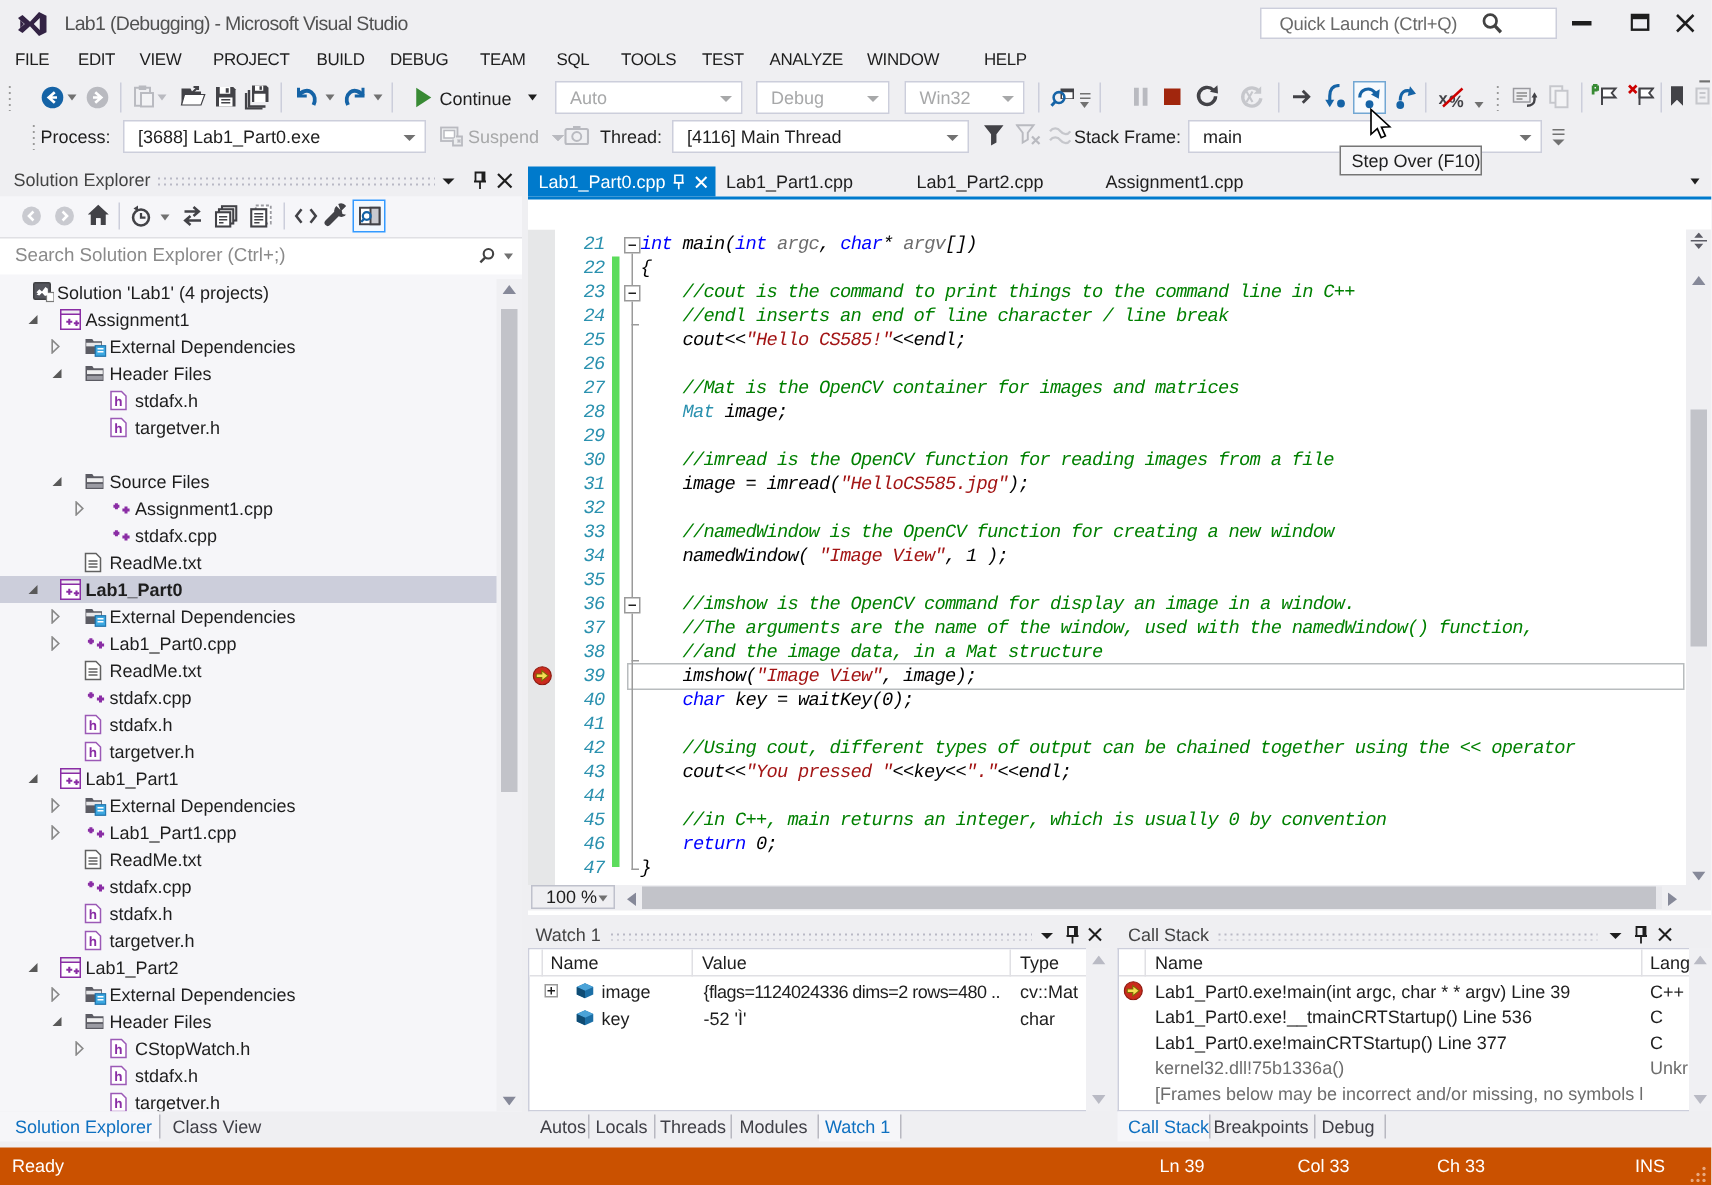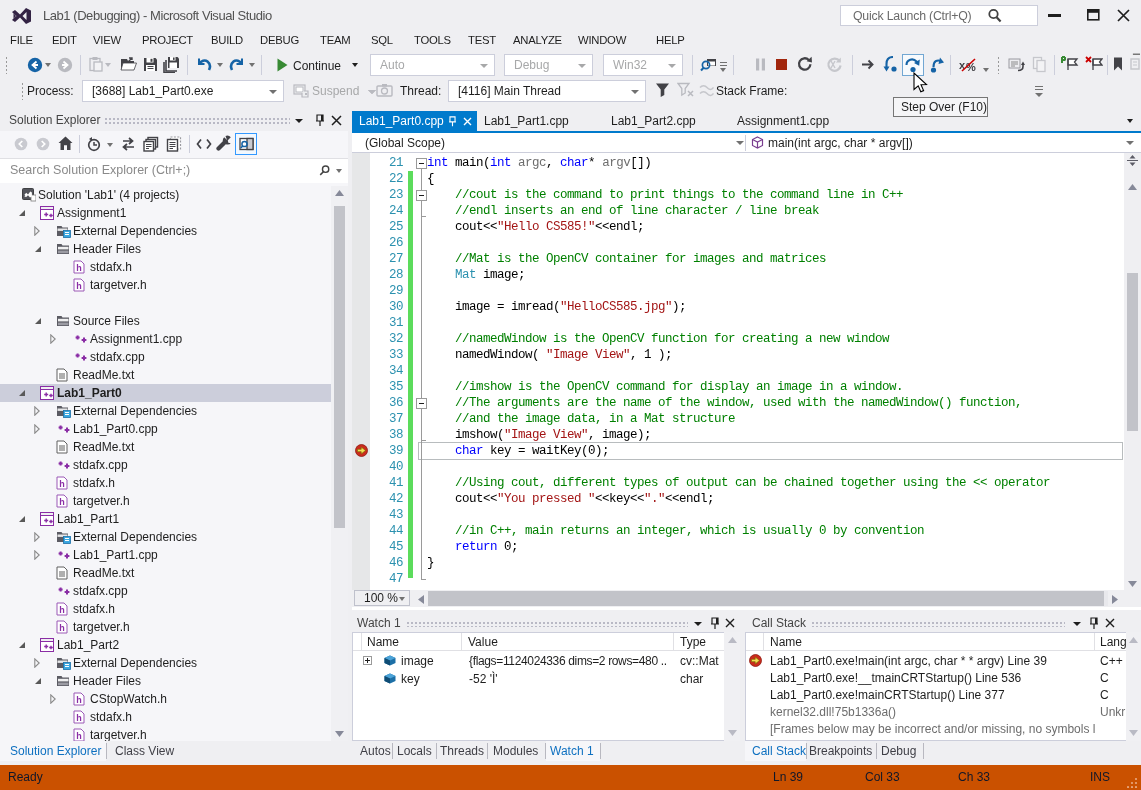--- a/index.html
+++ b/index.html
@@ -1,19 +1,19 @@
 <!DOCTYPE html>
 <html><head>
 <meta charset="utf-8">
 <style>
   html,body{margin:0;padding:0;}
   #app{position:relative;width:1141px;height:790px;background:#EFEFF2;overflow:hidden;
        font-family:"Liberation Sans",sans-serif;font-size:12px;color:#1E1E1E;}
   .abs{position:absolute;}
-  .mono{font-family:"Liberation Mono",monospace;}
+  .mono{font-family:"Liberation Mono",monospace;font-style:italic;}
   .combo{position:absolute;background:#FFFFFF;border:1px solid #CCCEDB;box-sizing:border-box;}
   .combo .txt{position:absolute;left:9px;top:50%;transform:translateY(-50%);white-space:nowrap;}
   .caret{position:absolute;width:0;height:0;border-left:4px solid transparent;border-right:4px solid transparent;border-top:4px solid #717171;}
   .caretc{position:absolute;width:0;height:0;border-left:4px solid transparent;border-right:4px solid transparent;border-top:4px solid #1E1E1E;}
   .sep{position:absolute;width:1px;background:#CCCEDB;}
   .grip{position:absolute;width:5px;background-image:radial-gradient(#999 0.9px, transparent 1px);background-size:5px 4px;}
   .dots{position:absolute;height:8px;background-image:radial-gradient(#B9B9C5 0.8px, transparent 0.9px);background-size:4px 4px;}
   svg{display:block;}
   .treerow{position:absolute;left:0;width:348px;height:18px;white-space:nowrap;}
   .treerow .lbl{position:absolute;top:50%;transform:translateY(-50%);}
@@ -247,20 +247,24 @@
         <span class="caret" style="right:6px;top:9px;"></span>
       </div>
     <span class="abs" style="left:296px;top:6px;color:#A7A8A9;">Suspend</span>
     <span class="caret" style="left:352px;top:12px;border-top-color:#A7A8A9;"></span>
     <span class="abs" style="left:384px;top:6px;">Thread:</span>
     <div class="combo" style="left:432px;top:2px;width:198px;height:22px;">
         <span class="txt">[4116] Main Thread</span>
         <span class="caret" style="right:6px;top:9px;"></span>
       </div>
     <span class="abs" style="left:700px;top:6px;">Stack Frame:</span>
+    <div class="combo" style="left:776px;top:2px;width:236px;height:22px;">
+        <span class="txt">main</span>
+        <span class="caret" style="right:6px;top:9px;"></span>
+      </div>
     <svg class="abs" style="left:277px;top:5px;" width="16" height="16" viewBox="0 0 16 16">
         <rect x="1" y="2" width="11" height="9" fill="#EDEEF0" stroke="#B9BAC0" stroke-width="1.2"></rect>
         <rect x="3" y="4" width="7" height="5" fill="#FFF" stroke="#B9BAC0"></rect>
         <path d="M11,8 h4 v6 h-6 v-4" fill="#EDEEF0" stroke="#B9BAC0" stroke-width="1.2"></path>
         <path d="M12,10 L14,12 M14,10 L12,12" stroke="#B9BAC0" stroke-width="1"></path>
       </svg>
     <span class="caret" style="left:352px;top:12px;border-top-color:#B9BAC0;"></span>
     <svg class="abs" style="left:360px;top:5px;" width="17" height="15" viewBox="0 0 17 15">
         <rect x="1" y="3" width="15" height="10" rx="1" fill="none" stroke="#B9BAC0" stroke-width="1.4"></rect>
         <rect x="6" y="1" width="5" height="2.5" fill="#B9BAC0"></rect>
@@ -650,31 +654,20 @@
             <path d="M1,1 L8,8 M8,1 L1,8" stroke="#FFFFFF" stroke-width="1.4"></path>
           </svg>
       </div>
       <span class="abs" style="left:132px;top:4px;">Lab1_Part1.cpp</span>
       <span class="abs" style="left:259px;top:4px;">Lab1_Part2.cpp</span>
       <span class="abs" style="left:385px;top:4px;">Assignment1.cpp</span>
       <span class="caretc" style="left:775px;top:9px;border-left-width:3.5px;border-right-width:3.5px;"></span>
     </div>
     <div class="abs" style="left:0;top:21px;width:789px;height:2px;background:#007ACC;"></div>
 
-    <div class="abs" style="left:0;top:23px;width:789px;height:20px;background:#FFFFFF;border-bottom:1px solid #CCCEDB;box-sizing:border-box;">
-      <span class="abs" style="left:13px;top:3px;">(Global Scope)</span>
-      <span class="caret" style="left:384px;top:8px;"></span>
-      <div class="sep" style="left:393px;top:2px;height:16px;"></div>
-      <svg class="abs" style="left:399px;top:3px;" width="13" height="13" viewBox="0 0 13 13">
-          <path d="M6.5,1 L11.5,3.5 L11.5,9.5 L6.5,12 L1.5,9.5 L1.5,3.5 Z" fill="none" stroke="#7A3E8F" stroke-width="1.2"></path>
-          <path d="M1.5,3.5 L6.5,6 L11.5,3.5 M6.5,6 L6.5,12" fill="none" stroke="#7A3E8F" stroke-width="1.2"></path>
-        </svg>
-      <span class="abs" style="left:416px;top:3px;">main(int argc, char * argv[])</span>
-      <span class="caret" style="left:774px;top:8px;"></span>
-    </div>
 
     <div class="abs" id="codearea" style="left:0;top:43px;width:772px;height:437px;background:#FFFFFF;overflow:hidden;">
 
       <div class="abs" style="left:0;top:0;width:18px;height:437px;background:#E6E7E8;"></div>
 
       <svg class="abs" style="left:3px;top:291px;" width="13" height="13" viewBox="0 0 13 13">
         <circle cx="6.5" cy="6.5" r="6" fill="#CB2B1D" stroke="#8E1A10" stroke-width="0.8"></circle>
         <path d="M2.5,5.3 L6.2,5.3 L6.2,3 L10.5,6.5 L6.2,10 L6.2,7.7 L2.5,7.7 Z" fill="#F5DE54" stroke="#7A6A00" stroke-width="0.7"></path>
       </svg>
 
@@ -701,20 +694,21 @@
       <div class="abs mono" id="code" style="left:75px;top:2px;font-size:12.5px;line-height:16px;letter-spacing:-0.5px;color:#000;">
           <div class="codeline"><span class="k">int</span> main(<span class="k">int</span> <span class="g">argc</span>, <span class="k">char</span>* <span class="g">argv</span>[])</div>
           <div class="codeline">{</div>
           <div class="codeline">    <span class="c">//cout is the command to print things to the command line in C++</span></div>
           <div class="codeline">    <span class="c">//endl inserts an end of line character / line break</span></div>
           <div class="codeline">    cout&lt;&lt;<span class="s">"Hello CS585!"</span>&lt;&lt;endl;</div>
           <div class="codeline">&nbsp;</div>
           <div class="codeline">    <span class="c">//Mat is the OpenCV container for images and matrices</span></div>
           <div class="codeline">    <span class="t">Mat</span> image;</div>
           <div class="codeline">&nbsp;</div>
+          <div class="codeline">    <span class="c">//imread is the OpenCV function for reading images from a file</span></div>
           <div class="codeline">    image = imread(<span class="s">"HelloCS585.jpg"</span>);</div>
           <div class="codeline">&nbsp;</div>
           <div class="codeline">    <span class="c">//namedWindow is the OpenCV function for creating a new window</span></div>
           <div class="codeline">    namedWindow( <span class="s">"Image View"</span>, 1 );</div>
           <div class="codeline">&nbsp;</div>
           <div class="codeline">    <span class="c">//imshow is the OpenCV command for display an image in a window.</span></div>
           <div class="codeline">    <span class="c">//The arguments are the name of the window, used with the namedWindow() function,</span></div>
           <div class="codeline">    <span class="c">//and the image data, in a Mat structure</span></div>
           <div class="codeline">    imshow(<span class="s">"Image View"</span>, image);</div>
           <div class="codeline">    <span class="k">char</span> key = waitKey(0);</div>
@@ -901,21 +895,21 @@
     </div>
   </div>
 
   <div class="abs" id="lefttabs" style="left:0;top:741px;width:348px;height:20px;background:#EFEFF2;">
     <div class="abs" style="left:0;top:0;width:106px;height:20px;background:#F6F6F9;"></div>
     <span class="abs" style="left:10px;top:3px;color:#0E70C0;">Solution Explorer</span>
     <div class="sep" style="left:106px;top:2px;height:16px;background:#B8B8C0;"></div>
     <span class="abs" style="left:115px;top:3px;color:#3F3F46;">Class View</span>
   </div>
 
-  <div class="abs" id="statusbar" style="left:0;top:765px;width:1141px;height:25px;background:#CA5100;color:#0f172a;">
+  <div class="abs" id="statusbar" style="left:0;top:765px;width:1141px;height:25px;background:#CA5100;color:#ffffff;">
     <span class="abs" style="left:8px;top:5px;">Ready</span>
     <span class="abs" style="left:773px;top:5px;">Ln 39</span>
     <span class="abs" style="left:865px;top:5px;">Col 33</span>
     <span class="abs" style="left:958px;top:5px;">Ch 33</span>
     <span class="abs" style="left:1090px;top:5px;">INS</span>
     <svg class="abs" style="left:1127px;top:12px;" width="11" height="11" viewBox="0 0 11 11">
         <circle cx="9" cy="2" r="1.1" fill="#E8A87E"></circle>
         <circle cx="9" cy="6" r="1.1" fill="#E8A87E"></circle>
         <circle cx="9" cy="10" r="1.1" fill="#E8A87E"></circle>
         <circle cx="5" cy="6" r="1.1" fill="#E8A87E"></circle>

